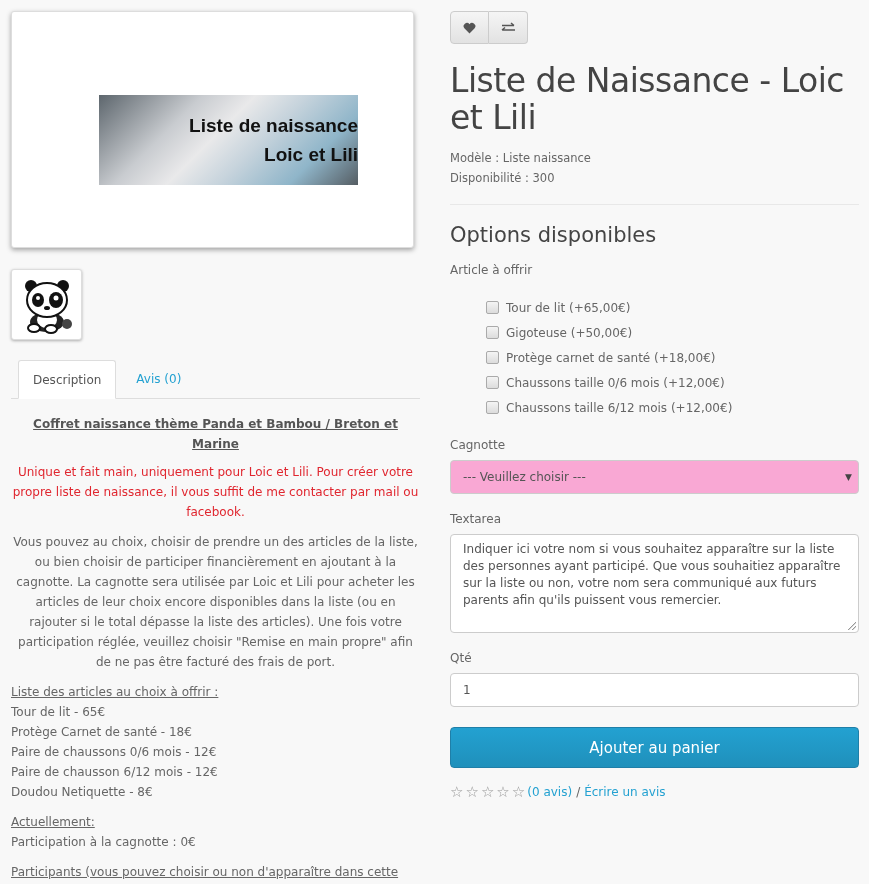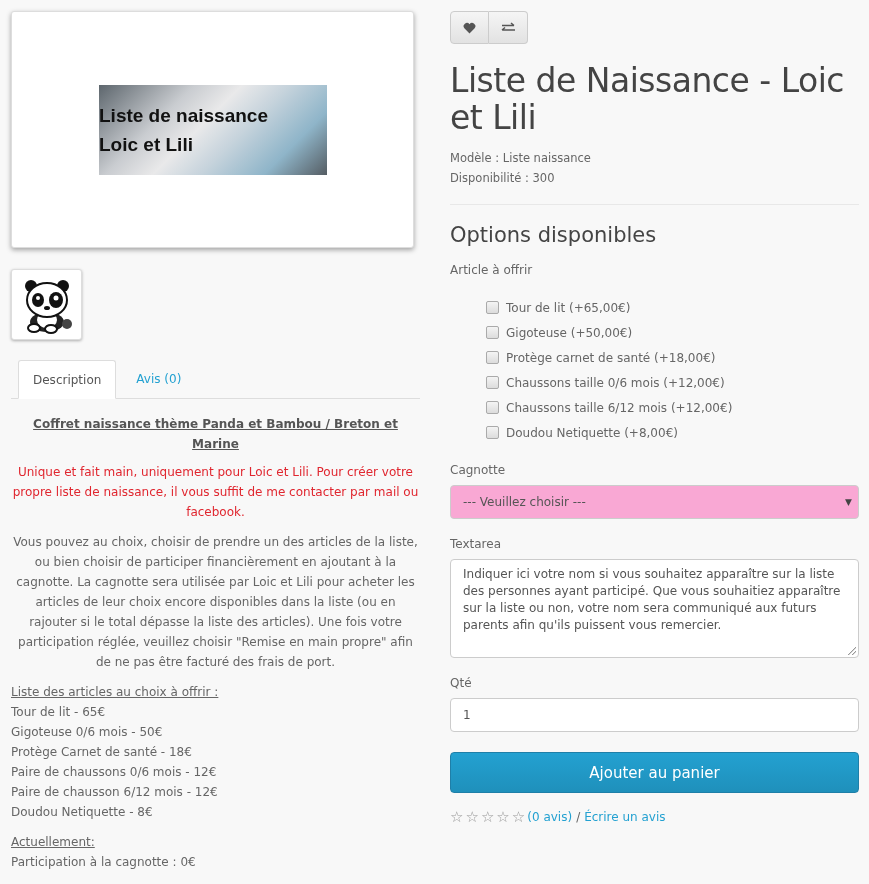--- a/index.html
+++ b/index.html
@@ -14,23 +14,23 @@
   .left { position: absolute; left: 11px; top: 11px; width: 409px; }
   .right { position: absolute; left: 450px; top: 11px; width: 409px; }
 
   .main-image {
     width: 403px; height: 237px; background: #fff;
     border: 1px solid #ddd; border-radius: 3px;
     box-shadow: 0 2px 5px rgba(0,0,0,0.35);
     position: relative;
   }
   .banner {
-    position: absolute; left: 87px; top: 73px; width: 228px; height: 90px;
+    position: absolute; left: 87px; top: 83px; width: 259px; height: 90px;
     background: linear-gradient(135deg, #5d666d 0%, #c9ccd0 30%, #e9e9ea 45%, #c6d3dc 60%, #8fb5c9 80%, #555d63 100%);
-    display: flex; flex-direction: column; align-items: flex-start; justify-content: center;
+    display: flex; flex-direction: column; align-items: flex-end; justify-content: center;
   }
   .banner span {
     font-family: "Liberation Sans", sans-serif; font-weight: bold; font-size: 19px; color: #111;
     line-height: 29px;
   }
   .thumb {
     margin-top: 21px; width: 71px; height: 71px; background: #fff;
     border: 1px solid #ddd; border-radius: 3px;
     box-shadow: 0 1px 3px rgba(0,0,0,0.3);
     display: flex; align-items: center; justify-content: center;
@@ -135,21 +135,20 @@
     <div class="tab link">Avis (0)</div>
   </div>
 
   <div class="desc">
     <p class="heading">Coffret naissance thème Panda et Bambou / Breton et Marine </p>
     <p class="red">Unique et fait main, uniquement pour Loic et Lili. Pour créer votre propre liste de naissance, il vous suffit de me contacter par mail ou facebook.</p>
     <p>Vous pouvez au choix, choisir de prendre un des articles de la liste, ou bien choisir de participer financièrement en ajoutant à la cagnotte. La cagnotte sera utilisée par Loic et Lili pour acheter les articles de leur choix encore disponibles dans la liste (ou en rajouter si le total dépasse la liste des articles). Une fois votre participation réglée, veuillez choisir "Remise en main propre" afin de ne pas être facturé des frais de port.</p>
     <div class="block">
       <div class="u">Liste des articles au choix à offrir :</div>
       <div>Tour de lit - 65€</div>
-      <div>Gigoteuse 0/6 mois - 50€</div>
       <div>Protège Carnet de santé - 18€</div>
       <div>Paire de chaussons 0/6 mois - 12€</div>
       <div>Paire de chausson 6/12 mois - 12€</div>
       <div>Doudou Netiquette - 8€</div>
     </div>
     <div class="block">
       <div class="u">Actuellement:</div>
       <div>Participation à la cagnotte : 0€</div>
     </div>
     <div class="block">
@@ -196,24 +195,20 @@
         <span>Protège carnet de santé (+18,00€)</span>
       </div>
     <div class="check-row">
         <span class="cb"></span>
         <span>Chaussons taille 0/6 mois (+12,00€)</span>
       </div>
     <div class="check-row">
         <span class="cb"></span>
         <span>Chaussons taille 6/12 mois (+12,00€)</span>
       </div>
-    <div class="check-row">
-        <span class="cb"></span>
-        <span>Doudou Netiquette (+8,00€)</span>
-      </div>
   </div>
 
   <div class="field-label">Cagnotte</div>
   <div class="select">
     <span>--- Veuillez choisir ---</span>
     <span class="arrow">▼</span>
   </div>
 
   <div class="field-label">Textarea</div>
   <div class="textarea">

